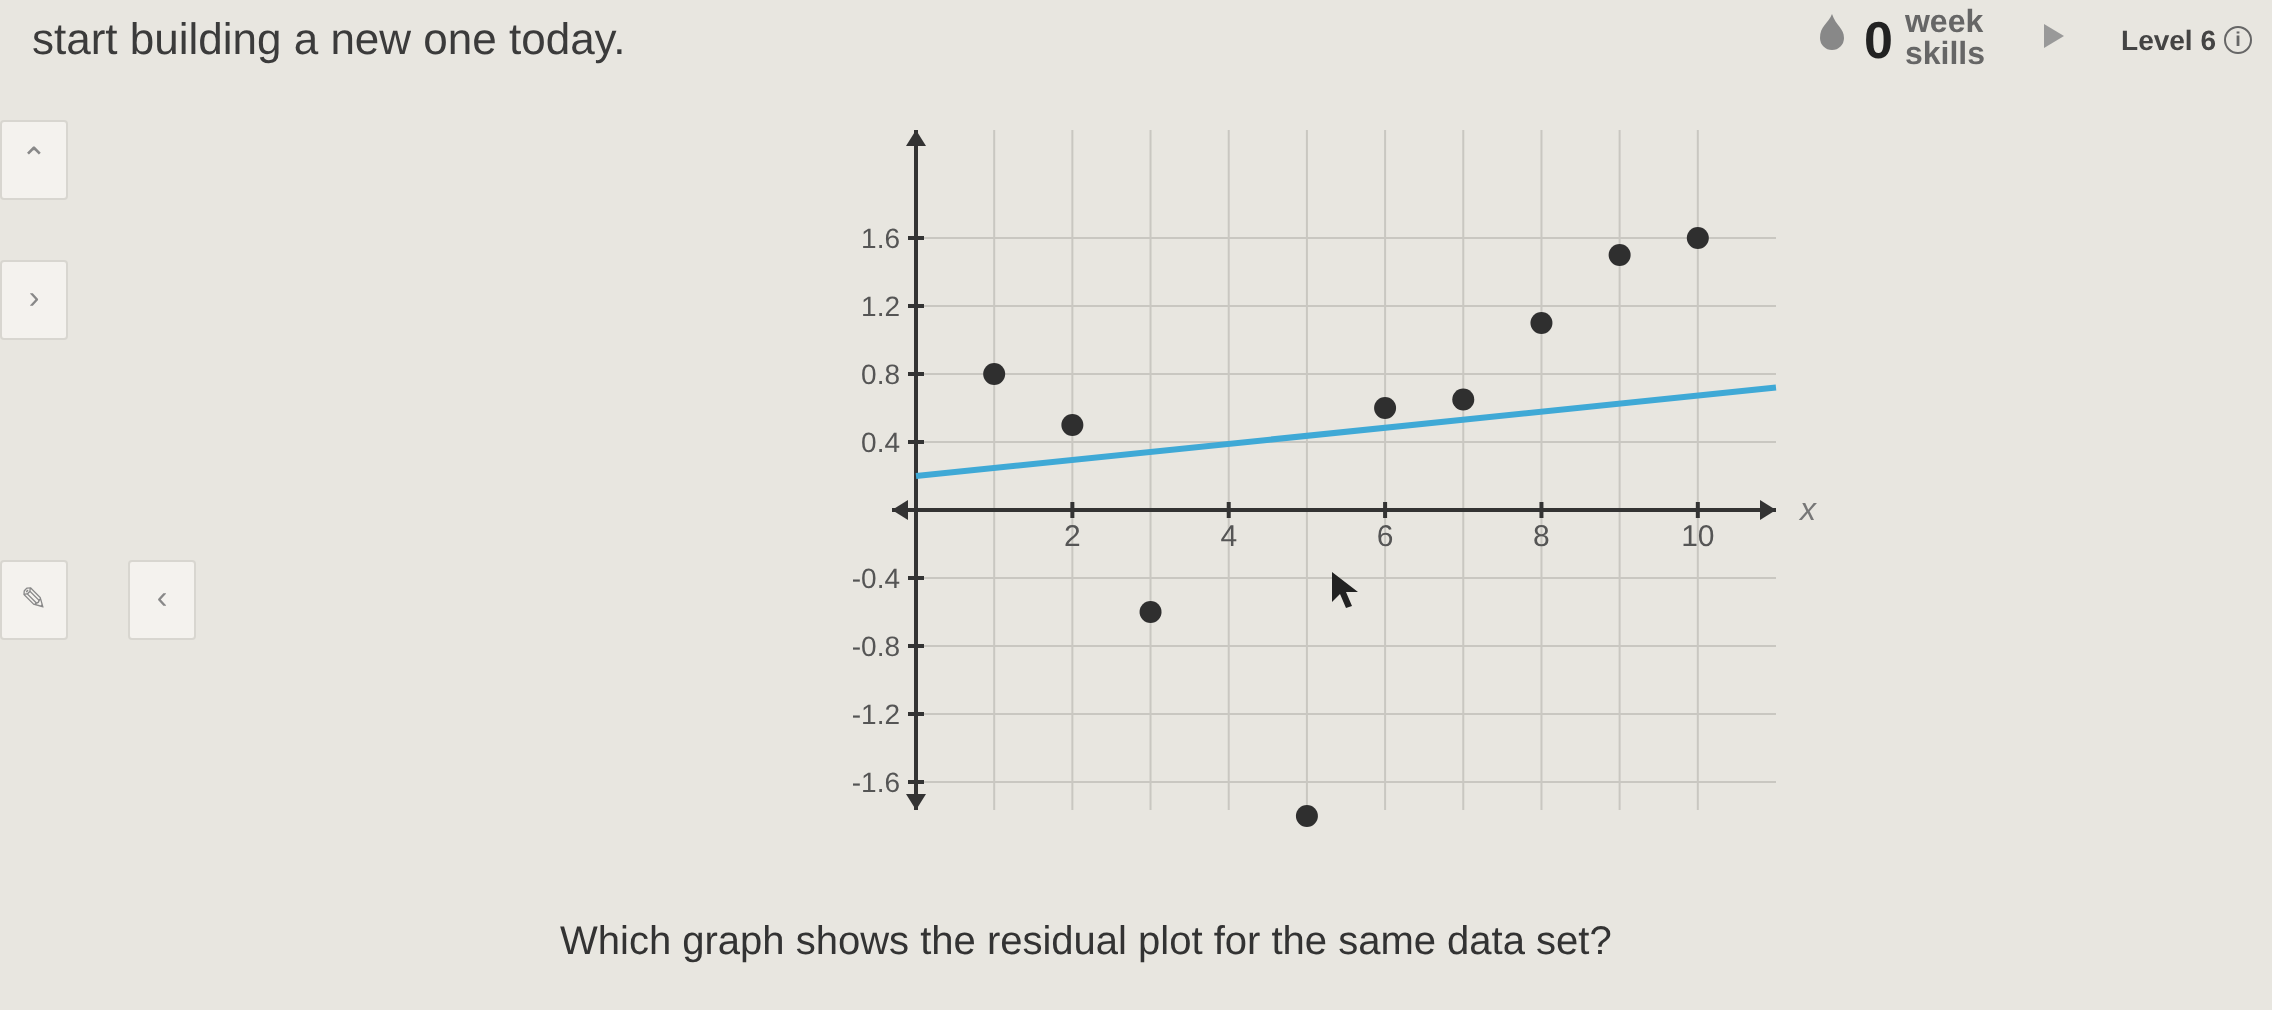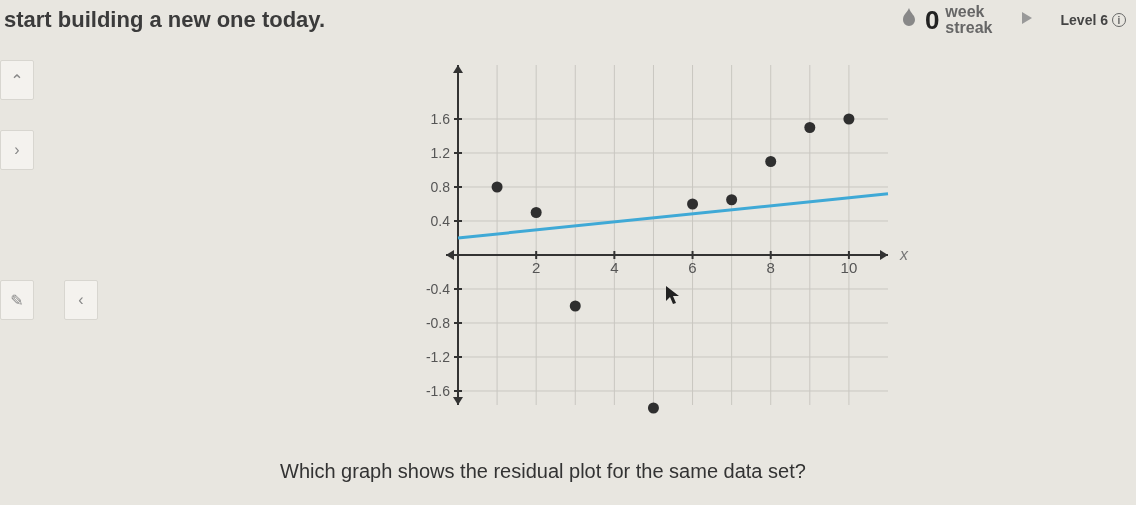--- a/index.html
+++ b/index.html
@@ -13,24 +13,24 @@
       color: #333;
     }
     .header {
       display: flex;
       align-items: center;
       padding: 4px 10px 8px 0;
       gap: 20px;
     }
     .banner-text {
       font-size: 22px;
-      font-weight: 700;
+      font-weight: 400;
       color: #3b3b3b;
       flex: 0 0 auto;
-      padding-left: 4px;
+      padding-left: 16px;
     }
     .spacer { flex: 1; }
     .streak {
       display: flex;
       align-items: center;
       gap: 6px;
     }
     .streak-icon {
       color: #888;
       font-size: 20px;
@@ -171,21 +171,21 @@
 
   <div class="streak">
     <span class="streak-icon">
       <svg width="20" height="24" viewBox="0 0 20 24">
           <path d="M10 2 C8 7 4 8 4 14 a6 6 0 0 0 12 0 C16 9 12 8 10 2 Z" fill="#888"></path>
         </svg>
     </span>
     <span class="streak-num">0</span>
     <span>
       <div class="streak-text">week</div>
-      <div class="streak-text">streak</div>
+      <div class="streak-text">skills</div>
     </span>
   </div>
 
   <span class="play-icon">
     <svg width="12" height="14" viewBox="0 0 12 14">
         <path d="M1 1 L11 7 L1 13 Z" fill="#999"></path>
       </svg>
   </span>
 
   <div class="level-block">

